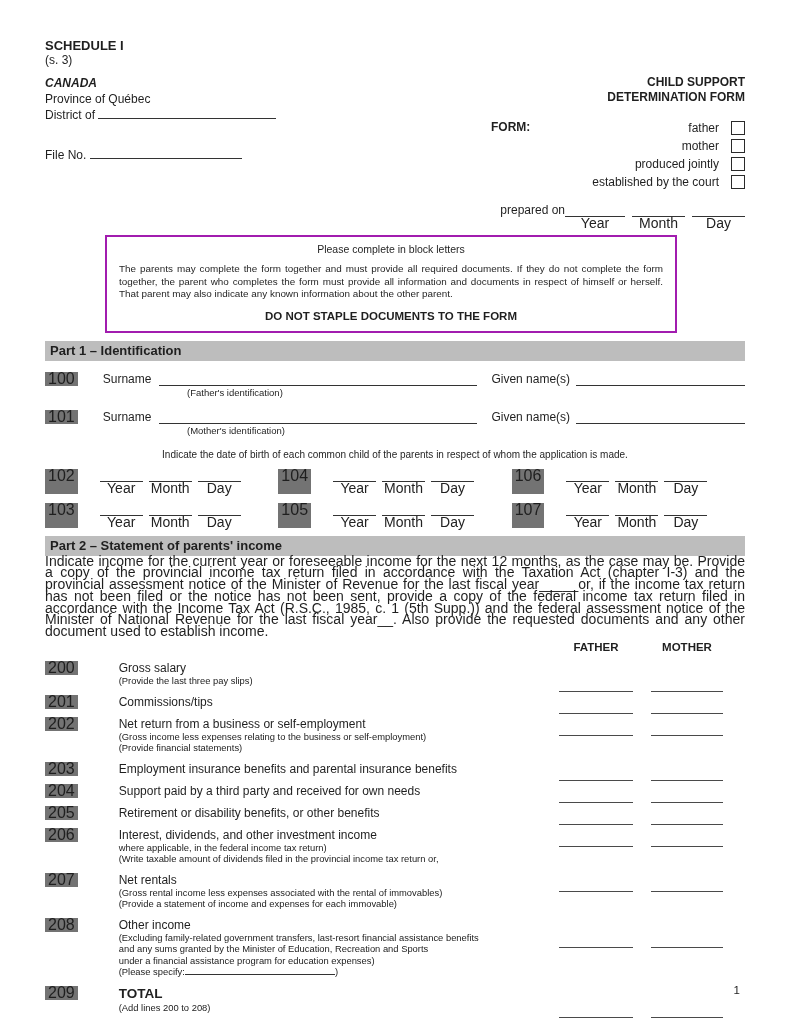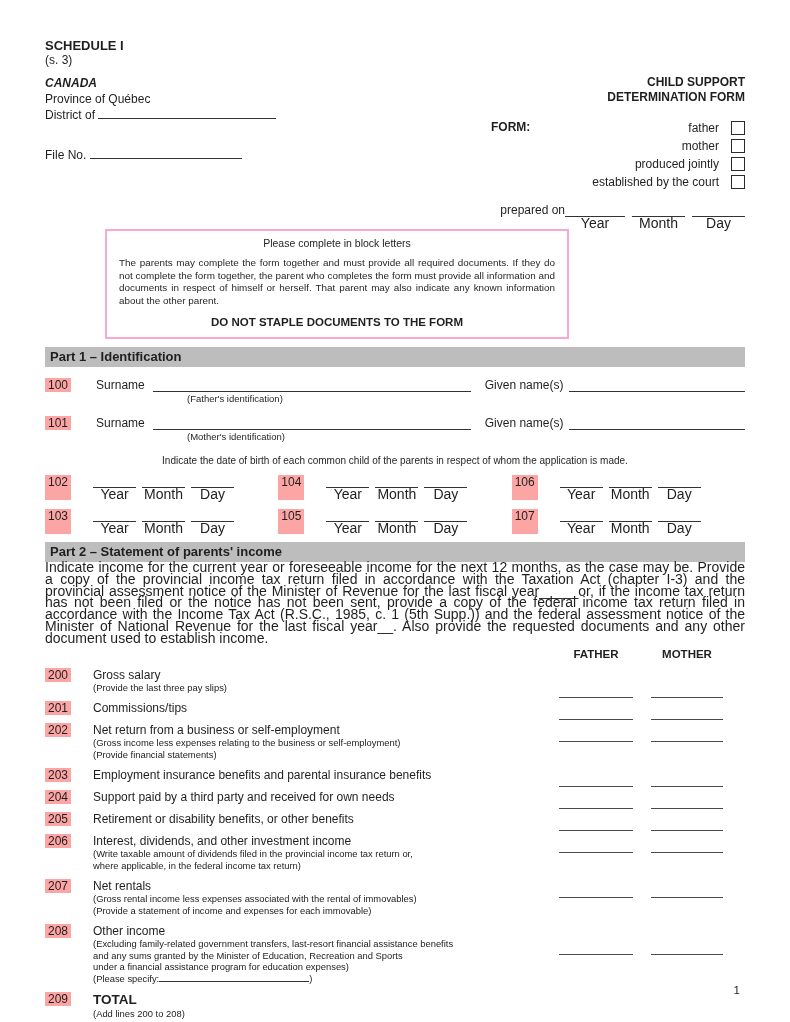--- a/index.html
+++ b/index.html
@@ -27,51 +27,51 @@
   .opt-label { margin-right: 12px; }
   .checkbox { width: 14px; height: 14px; border: 1.5px solid #2a2a2a; background: #fff; }
   .prepared-row { display: flex; justify-content: flex-end; align-items: flex-end; margin-top: 12px; }
   .prepared-label { margin-bottom: 12px; font-size: 12px; }
   .dcol { margin-left: 7px; }
   .prepared-row .dcol:first-of-type { margin-left: 0; }
   .dblank { height: 13px; border-bottom: 1px solid #333; }
   .dlabel { font-size: 14px; text-align: center; line-height: 12px; color: #222; }
   .pw1 { width: 60px; } .pw2 { width: 53px; } .pw3 { width: 53px; }
   
-  .notice-box { width: 464px; margin-left: 60px; 
-    border: 2px solid #f9a8d4; padding: 6px 12px 9px 12px; }
+  .notice-box { width: 572px; margin-left: 60px; margin-top: 6px;
+    border: 2px solid #a21caf; padding: 6px 12px 9px 12px; }
   .notice-line1 { text-align: center; font-size: 10.5px; }
   .notice-body { margin-top: 8px; font-size: 9.9px; line-height: 12.5px; text-align: justify; }
   .notice-warning { margin-top: 9px; text-align: center; font-weight: bold; font-size: 11.5px; }
   
   .part-bar { margin-top: 8px; background: #bdbdbd; font-weight: bold; font-size: 13px;
     padding: 2px 5px 3px 5px; }
   
-  .badge { display: inline-block; background: #fca5a5; font-size: 12px; padding: 0 3px;
+  .badge { display: inline-block; background: #737373; font-size: 16px; padding: 0 3px;
     min-width: 23px; line-height: 14px; }
   .id-row { display: flex; align-items: flex-end; margin-top: 11px; font-size: 12px; }
   .id-row .badge { align-self: flex-start; }
   .surname-label { margin-left: 25px; }
   .sur-line { width: 318px; margin-left: 8px; }
   .given-label { margin-left: 14px; white-space: nowrap; }
   .given-line { flex: 1; margin-left: 6px; }
   .id-note { font-size: 9.5px; margin-left: 142px; line-height: 12px; margin-top: 1px; }
   .dob-instruction { text-align: center; font-size: 10px; margin-top: 12px; }
   .dob-row { display: flex; margin-top: 9px; }
   .dob-group { display: flex; width: 235px; }
   .dob-cols { display: flex; margin-left: 22px; }
   .dob-cols .dcol { width: 43px; margin-left: 0; margin-right: 6px; }
   
   .p2-intro { margin-top: 0; font-size: 14px; line-height: 11.8px; text-align: justify; }
   .cols-header { display: flex; justify-content: flex-end; margin-top: 3px; margin-right: 22px; }
   .col-name { width: 74px; text-align: center; font-weight: bold; font-size: 11.5px; }
   .col-name + .col-name { width: 72px; margin-left: 18px; }
   .item-row { display: flex; margin-top: 8px; }
   .item-row .badge { align-self: flex-start; }
-  .item-main { flex: 1; margin-left: 22px; }
+  .item-main { flex: 1; margin-left: 41px; }
   .item-label { font-size: 12px; line-height: 14px; }
   .item-label.total { font-size: 13.5px; font-weight: bold; line-height: 16px; }
   .item-sub { font-size: 9.4px; line-height: 11.5px; color: #222; }
   .amounts { display: flex; align-self: flex-end; transform: translateY(5px); margin-right: 22px; }
   .item-row.align-center .amounts { align-self: center; transform: none; }
   .amt-line { width: 74px; border-bottom: 1.5px solid #4a4a4a; height: 1px; }
   .amt-line + .amt-line { width: 72px; margin-left: 18px; }
   .spec-line { display: inline-block; width: 150px; border-bottom: 1px solid #333; height: 9px; }
   
   .version { font-size: 8.5px; margin-top: 8px; }
@@ -346,22 +346,22 @@
         </div>
         <div class="amounts">
           <div class="amt-line"></div>
           <div class="amt-line"></div>
         </div>
       </div>
       <div class="item-row align-center">
         <span class="badge">206</span>
         <div class="item-main">
           <div class="item-label">Interest, dividends, and other investment income</div>
+          <div class="item-sub"><span>where applicable, in the federal income tax return)</span></div>
           <div class="item-sub"><span>(Write taxable amount of dividends filed in the provincial income tax return or,</span></div>
-          <div class="item-sub"><span>where applicable, in the federal income tax return)</span></div>
         </div>
         <div class="amounts">
           <div class="amt-line"></div>
           <div class="amt-line"></div>
         </div>
       </div>
       <div class="item-row align-center">
         <span class="badge">207</span>
         <div class="item-main">
           <div class="item-label">Net rentals</div>

